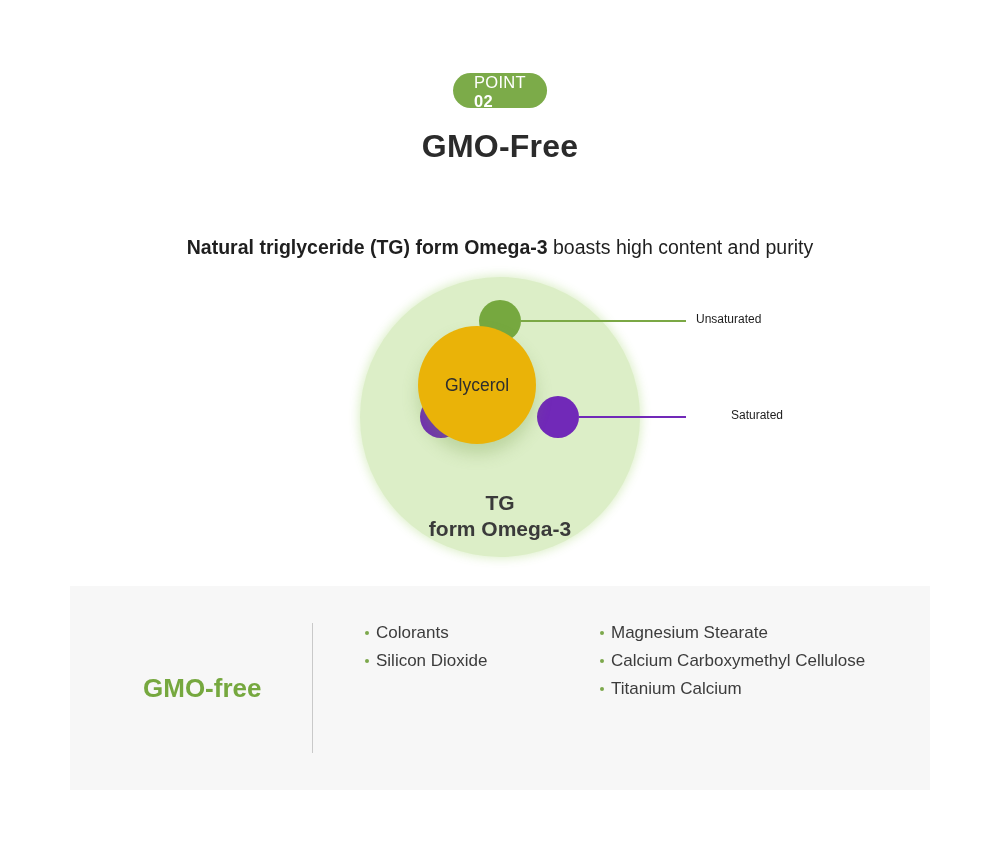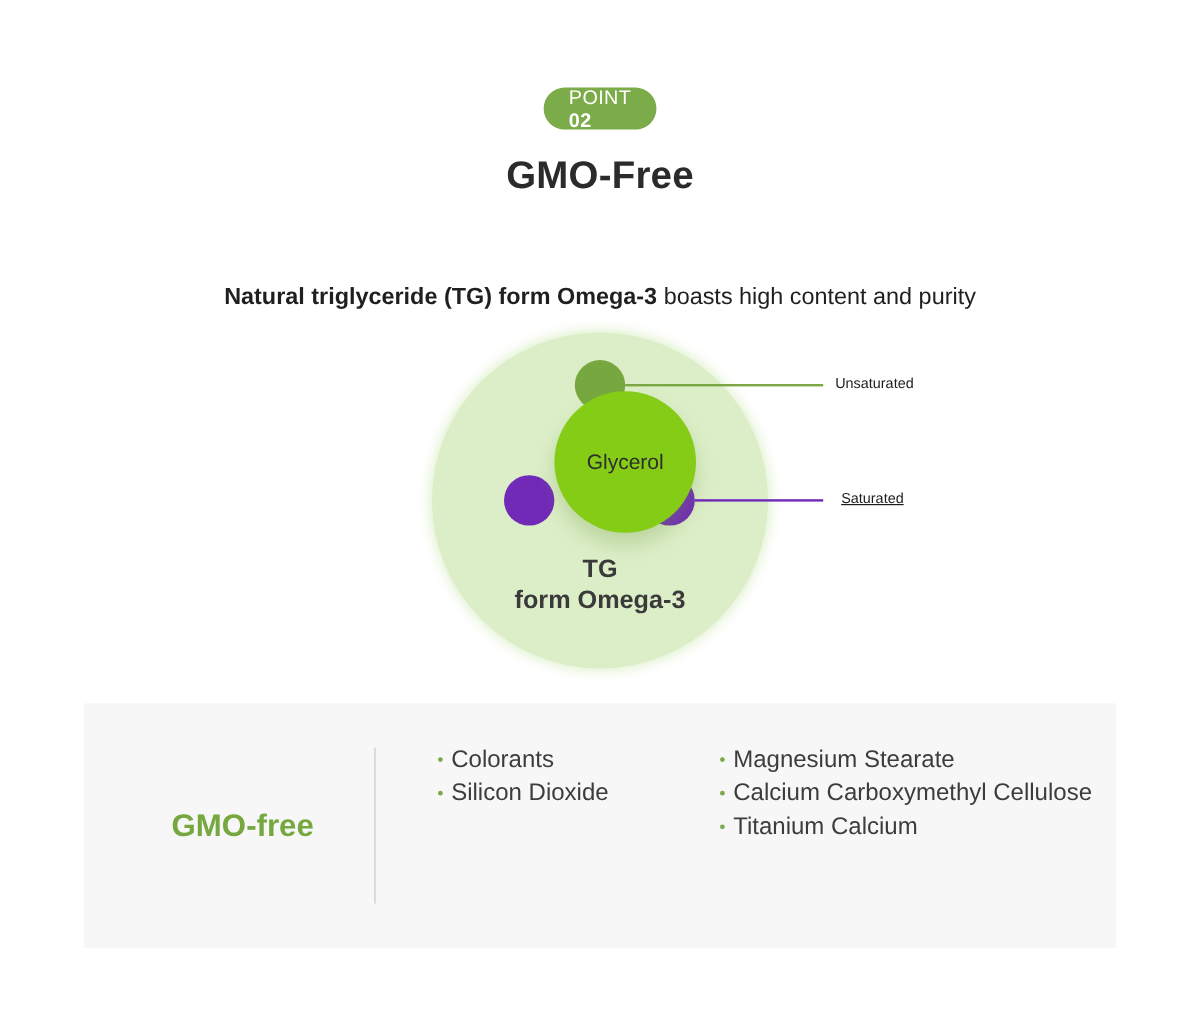--- a/index.html
+++ b/index.html
@@ -67,26 +67,26 @@
     left: 360px;
     top: 277px;
     width: 280px;
     height: 280px;
     border-radius: 50%;
     background: #DCEEC7;
     box-shadow: 0 0 10px 2px rgba(220, 238, 199, 0.9);
   }
   .white-circle {
     position: absolute;
-    left: 462px;
+    left: 418px;
     top: 326px;
     width: 118px;
     height: 118px;
     border-radius: 50%;
-    background: #84cc16;
+    background: #eab308;
     box-shadow: 0 10px 16px rgba(115, 155, 70, 0.30);
     display: flex;
     align-items: center;
     justify-content: center;
   }
   .glycerol-label {
     font-size: 17.5px;
     color: #2e2e2e;
   }
   .dot {
@@ -103,26 +103,26 @@
   .line-green  { left: 521px; top: 320px; width: 165px; background: #7BA845; }
   .line-purple { left: 579px; top: 416px; width: 107px; background: #7129B8; }
 
   .callout-label {
     position: absolute;
     font-size: 12px;
     color: #1c1c1c;
     white-space: nowrap;
   }
   .label-unsaturated { left: 696px; top: 312px; }
-  .label-saturated   { left: 701px; top: 408px; text-decoration: underline; }
+  .label-saturated   { left: 731px; top: 408px; }
 
   .tg-label {
     position: absolute;
     left: 350px;
-    top: 462px;
+    top: 490px;
     width: 300px;
     text-align: center;
     font-size: 21px;
     font-weight: 700;
     line-height: 26px;
     color: #3a3a3a;
   }
 
   
   .gmo-panel {
@@ -156,21 +156,21 @@
     position: absolute;
     top: 33px;
     list-style: none;
   }
   .gmo-list.col1 { left: 295px; }
   .gmo-list.col2 { left: 530px; }
   .gmo-list li {
     display: flex;
     align-items: center;
     height: 28px;
-    font-size: 20px;
+    font-size: 17px;
     color: #3c3c3c;
     white-space: nowrap;
   }
   .bullet {
     width: 4px;
     height: 4px;
     border-radius: 50%;
     background: #7CA84C;
     margin-right: 7px;
     flex: 0 0 auto;

